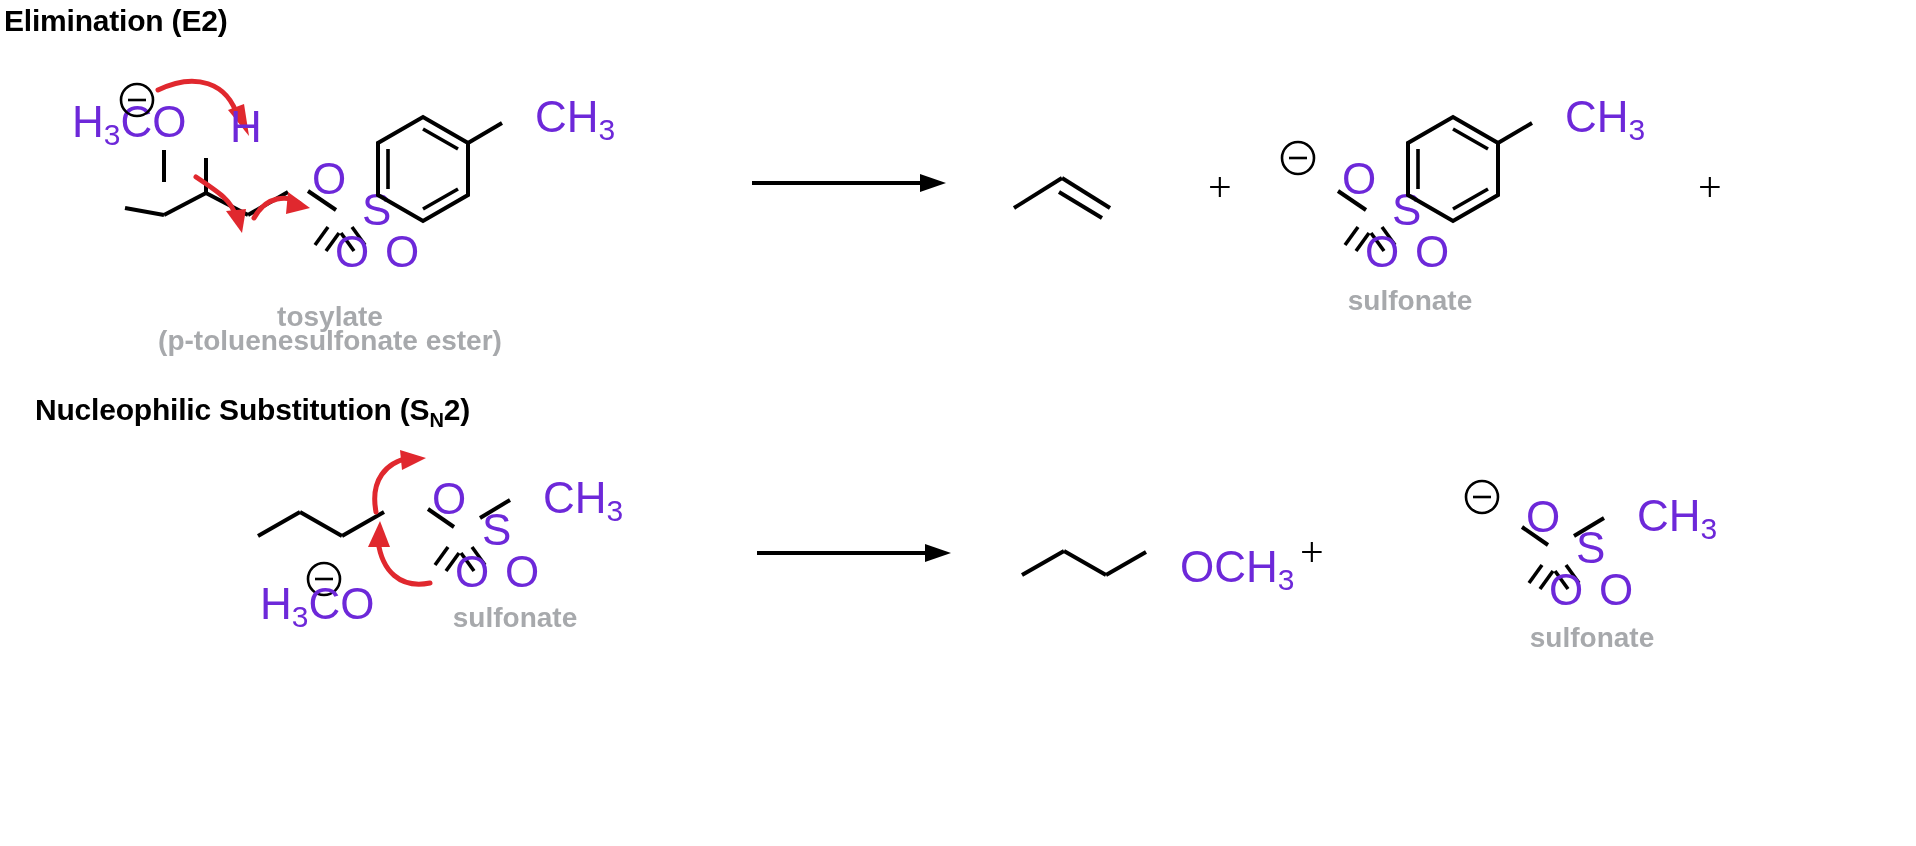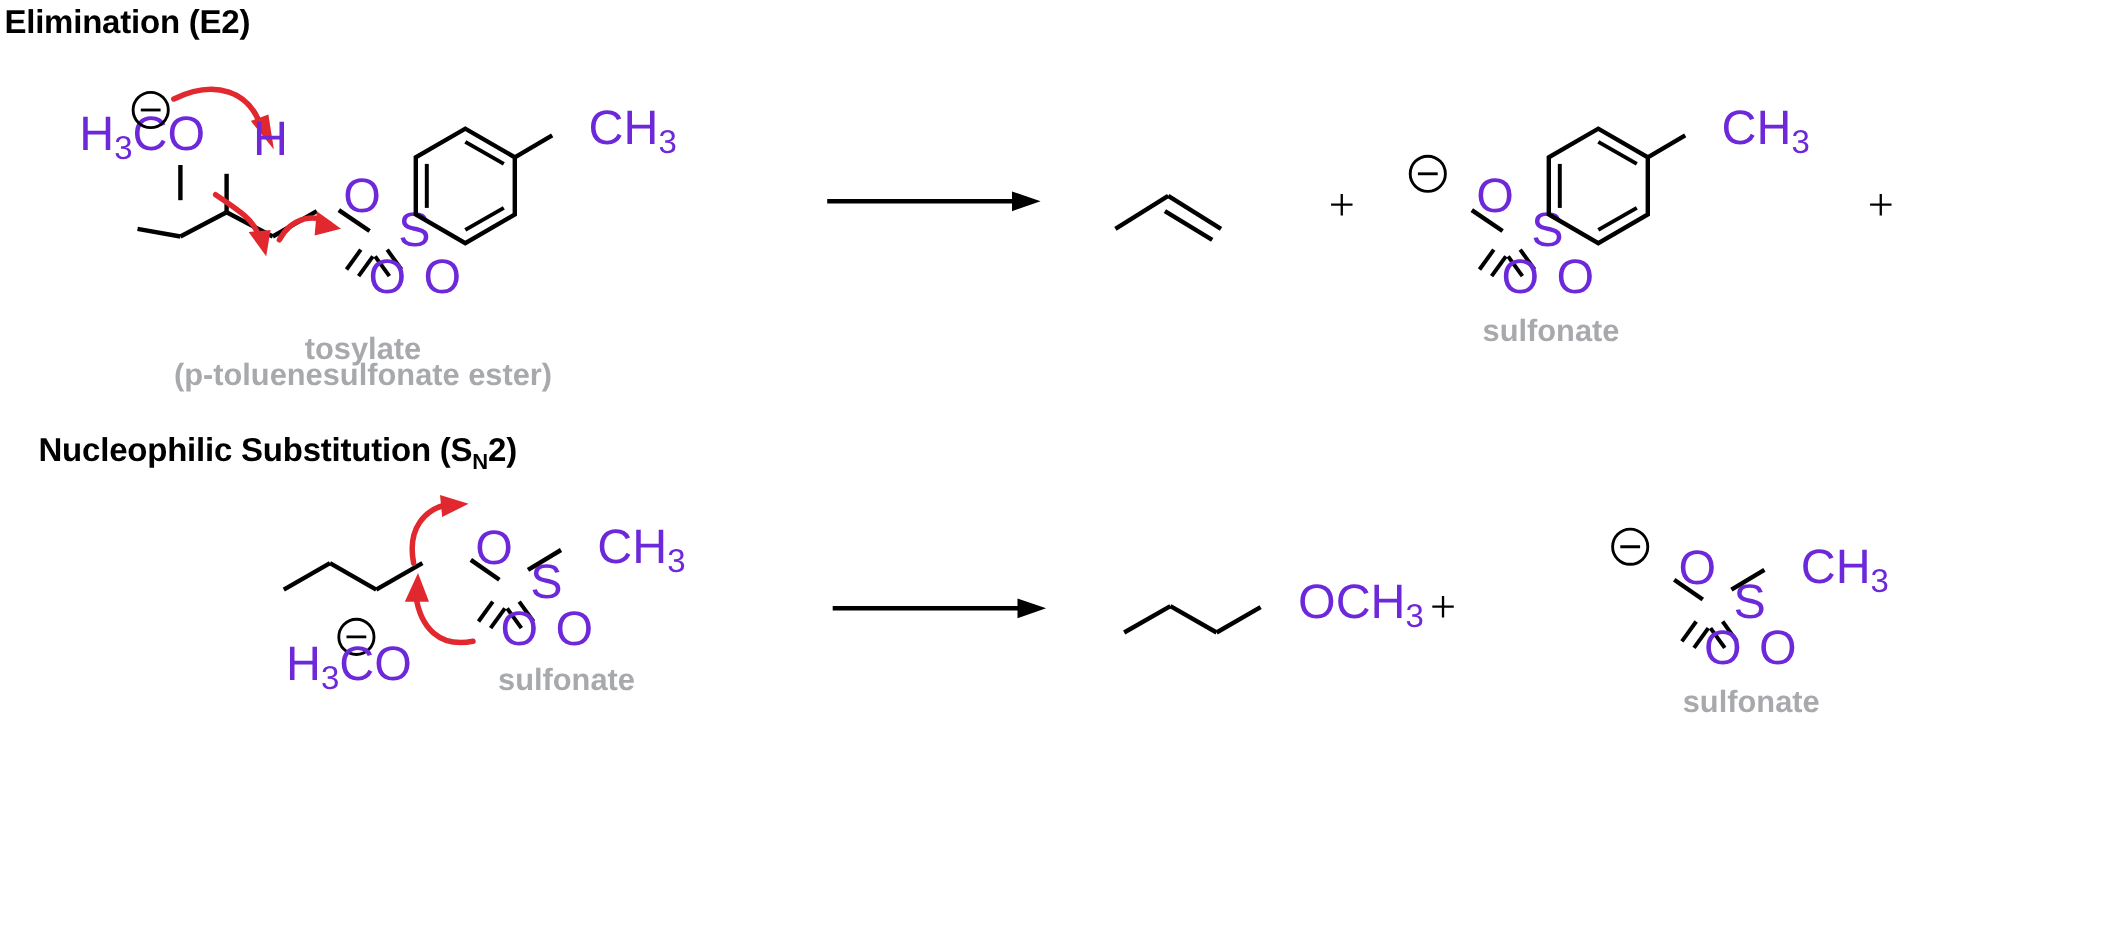--- a/index.html
+++ b/index.html
@@ -289,21 +289,21 @@
     <line class="arrow-line" x1="2" y1="13" x2="176" y2="13"></line>
     <polygon fill="#000000" points="170,4 196,13 170,22"></polygon>
   </svg>
 
   <svg style="left:1018px; top:525px;" width="220" height="70">
     <line class="bond" x1="4" y1="50" x2="46" y2="26"></line>
     <line class="bond" x1="46" y1="26" x2="88" y2="50"></line>
     <line class="bond" x1="88" y1="50" x2="128" y2="27"></line>
   </svg>
 
-  <div class="atomlabel" style="left:1140px; top:526px;"><span>OCH</span><span class="sub">3</span></div>
+  <div class="atomlabel" style="left:1140px; top:545px;"><span>OCH</span><span class="sub">3</span></div>
 
   <div class="plus" style="left:1300px; top:528px;"><span>+</span></div>
 
   <svg style="left:1460px; top:475px;" width="80" height="50">
     <circle class="charge-circle" cx="22" cy="22" r="16"></circle>
     <line class="charge-bar" x1="13" y1="22" x2="31" y2="22"></line>
   </svg>
 
   <div class="atomlabel" style="left:1486px; top:495px;"><span>O</span></div>
 

